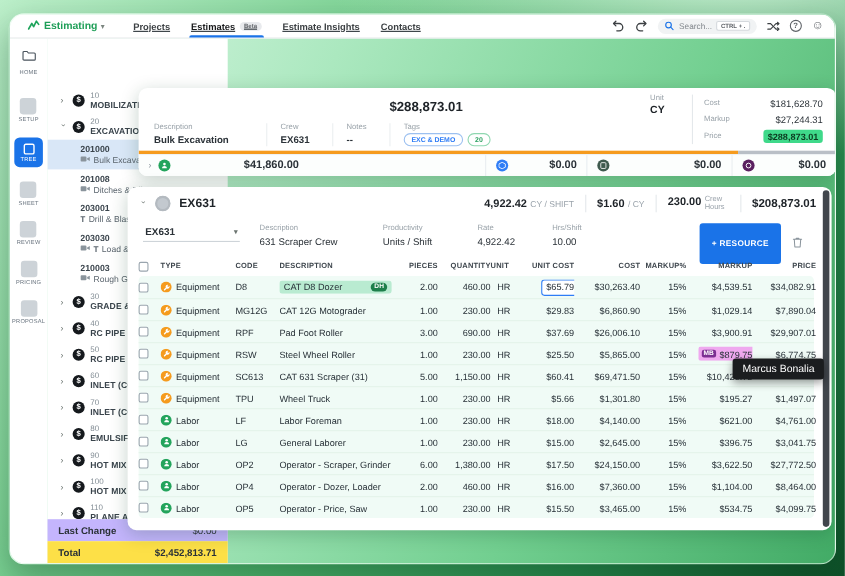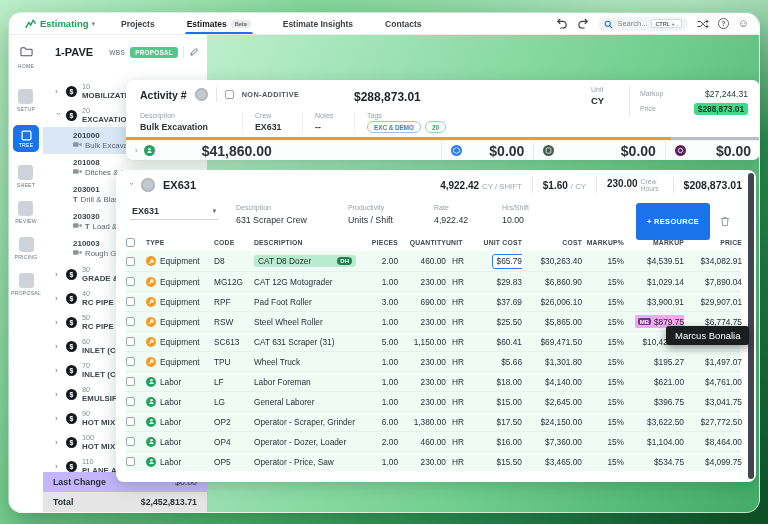--- a/index.html
+++ b/index.html
@@ -19,21 +19,21 @@
     border: 1px solid rgba(255,255,255,.55);
   }
   
   .topbar {
     position: absolute; left:0; top:0; right:0; height: 22px; background:#fff;
     border-bottom: 1px solid #e9ebed; display:flex; align-items:center; z-index: 20;
   }
   .logo { display:flex; align-items:center; gap:3px; margin-left: 16px; cursor:pointer; }
   .logo-text { font-size: 9.5px; font-weight: bold; color: #1e9e57; }
   .logo-caret { font-size: 7px; color: #7b857f; }
-  .nav { display:flex; align-items:flex-start; gap: 32px; margin-left: 26px; height:100%; }
+  .nav { display:flex; align-items:flex-start; gap: 19px; margin-left: 26px; height:100%;text-decoration:underline; }
   .nav-item { position:relative; display:flex; align-items:center; gap:4px; height:100%;
     font-size: 8.5px; font-weight: 600; color: #3c4043; cursor:pointer; }
   .nav-item.active { color:#17181a; font-weight:700; }
   .nav-item.active::after { content:""; position:absolute; left:-2px; right:-2px; bottom:0; height:2px; background:#1a73e8; border-radius:2px 2px 0 0; }
   .beta-badge { background:#e8eaed; color:#5f6368; font-size:5.5px; font-weight:700; padding:1px 4px; border-radius:6px; }
   .top-right { margin-left:auto; margin-right:10px; display:flex; align-items:center; gap:9px; }
   .tb-icon { display:flex; align-items:center; cursor:pointer; }
   .searchbox { display:flex; align-items:center; gap:4px; background:#f1f3f4; border-radius:7px; height:14px; padding:0 6px; cursor:text; }
   .search-ph { font-size:7.5px; color:#80868b; }
   .kbd { font-size:5.5px; color:#5f6368; background:#fff; border:1px solid #d5d9dd; border-radius:2px; padding:0.5px 3px; font-weight:700; }
@@ -69,21 +69,21 @@
   .t-lines { display:flex; flex-direction:column; line-height:1.25; overflow:hidden; white-space:nowrap; }
   .t-l1 { font-size:7.3px; color:#848e96; }
   .t-l2 { font-size:7.8px; font-weight:700; color:#3a444c; letter-spacing:.1px; }
   .leaf .t-l1 { font-size:8px; font-weight:600; color:#3a444c; }
   .leaf-l2 { display:flex; align-items:center; gap:3px; font-size:7.8px; color:#5b656e; font-weight:400; }
   .t-amount { position:absolute; right:5px; top:3px; font-size:7px; color:#7a847c; }
   .tree-scroll { position:absolute; right:1px; top:50px; width:3px; height:42px; background:#4a4f54; border-radius:2px; z-index:6; cursor:grab; }
   .tree-footer { position:absolute; left:0; right:0; bottom:0; }
   .foot-row { height:20px; display:flex; align-items:center; justify-content:space-between; padding:0 10px; }
   .foot-row.lastchange { background:#c4b5fd; }
-  .foot-row.total { background:#e5e5e5; }
+  .foot-row.total { background:#fde047; }
   .foot-label { font-size:8.8px; font-weight:700; color:#2b3238; }
   .foot-value { font-size:8.8px; color:#2b3238; }
   .foot-row.total .foot-value { font-weight:700; }
   
   .panel { position:absolute; background:#fff; border-radius:8px; box-shadow:0 4px 16px rgba(10,60,30,.22); }
   .scrollbar-v { position:absolute; width:6px; background:#41464c; border-radius:3px; z-index:9; cursor:grab; }
   
   .activity { left:117px; top:67px; width:634px; height:80px; z-index:7; overflow:hidden; }
   .act-title-row { position:absolute; left:14px; top:7px; display:flex; align-items:center; gap:8px; }
   .act-title { font-size:10.5px; font-weight:700; color:#1e2328; }
@@ -110,21 +110,21 @@
   .tag-blue { color:#2f7df6; border:1px solid #9cc0f0; }
   .tag-green { color:#2aa05f; border:1px solid #8fd7b0; }
   .act-bar { position:absolute; left:0; right:0; top:57px; height:3px; display:flex; }
   .bar-orange { width:86%; background:#f59b1e; }
   .bar-grey { width:14%; background:#b9bfc6; }
   .cat-row { position:absolute; left:0; right:0; top:60px; bottom:0; display:flex; background:#fcfefd; border-top:1px solid #eef2f4; }
   .cat-seg { display:flex; align-items:center; padding:0 9px; gap:6px; }
   .cat-seg + .cat-seg { border-left:1px solid #e9eef1; }
   .cat-chev { font-size:8px; color:#8a949c; }
   .cat-icon { width:11px; height:11px; min-width:11px; border-radius:50%; display:flex; align-items:center; justify-content:center; }
-  .cat-value { margin-left:auto; font-size:14px; font-weight:600; color:#2b3238; }
+  .cat-value { margin-left:auto; font-size:10px; font-weight:600; color:#2b3238; }
   
   .crew { left:107px; top:157px; width:640px; height:312px; z-index:8; overflow:hidden; }
   .crew-head { position:absolute; left:12px; top:7px; right:14px; display:flex; align-items:center; }
   .crew-code { font-size:11px; font-weight:700; color:#1e2328; margin-left:8px; }
   .crew-stats { margin-left:auto; display:flex; align-items:center; gap:10px; }
   .stat { display:flex; align-items:baseline; gap:3px; }
   .stat-num { font-size:10px; font-weight:700; color:#1e2328; }
   .stat-unit { font-size:7.8px; color:#9aa3ab; }
   .stat-stack { font-size:6.8px; color:#9aa3ab; line-height:1.1; width:22px; align-self:center; }
   .stat-div { width:1px; height:16px; background:#e4e8eb; }
@@ -249,29 +249,20 @@
         <span class="ph-square"></span>
         <span class="rail-label">PRICING</span>
       </div>
       <div class="rail-item">
         <span class="ph-square"></span>
         <span class="rail-label">PROPOSAL</span>
       </div>
     </div>
 
   <div class="tree">
-    <div class="tree-head">
-      <span class="tree-title">1-PAVE</span>
-      <span class="wbs">WBS</span>
-      <span class="proposal-chip">PROPOSAL</span>
-      <span class="head-div"></span>
-      <span><svg width="10" height="10" viewBox="0 0 12 12">
-            <path d="M2.2 9.8l.7-2.6 5.4-5.4 1.9 1.9-5.4 5.4-2.6.7z" fill="none" stroke="#5b656e" stroke-width="1.1" stroke-linejoin="round"></path>
-          </svg></span>
-    </div>
     <div class="tree-list">
         <div class="tree-row group">
           <span class="chev">›</span>
           <span class="dollar-icon">$</span>
           <div class="t-lines">
             <span class="t-l1">10</span>
             <span class="t-l2">MOBILIZATION</span>
           </div>
           <span class="t-amount">$162,509.30</span>
         </div>
@@ -421,33 +412,30 @@
         <span class="foot-value">$0.00</span>
       </div>
       <div class="foot-row total">
         <span class="foot-label">Total</span>
         <span class="foot-value">$2,452,813.71</span>
       </div>
     </div>
   </div>
 
   <div class="panel activity">
-    <div class="act-title-row">
-      <span class="act-title">Activity #</span>
-      <span class="grey-circle"></span>
-      <span class="v-div"></span>
-      <span class="checkbox"></span>
-      <span class="cb-label">NON-ADDITIVE</span>
-    </div>
     <div class="act-amount">$288,873.01</div>
     <div class="act-unit">
       <div class="blk-label">Unit</div>
       <div class="blk-value">CY</div>
     </div>
     <div class="act-summary">
+      <div class="sum-row">
+          <span class="sum-label">Cost</span>
+          <span class="sum-value">$181,628.70</span>
+        </div>
       <div class="sum-row">
           <span class="sum-label">Markup</span>
           <span class="sum-value">$27,244.31</span>
         </div>
       <div class="sum-row">
           <span class="sum-label">Price</span>
           <span class="sum-value price-chip">$288,873.01</span>
         </div>
     </div>
     <div class="act-fields">

